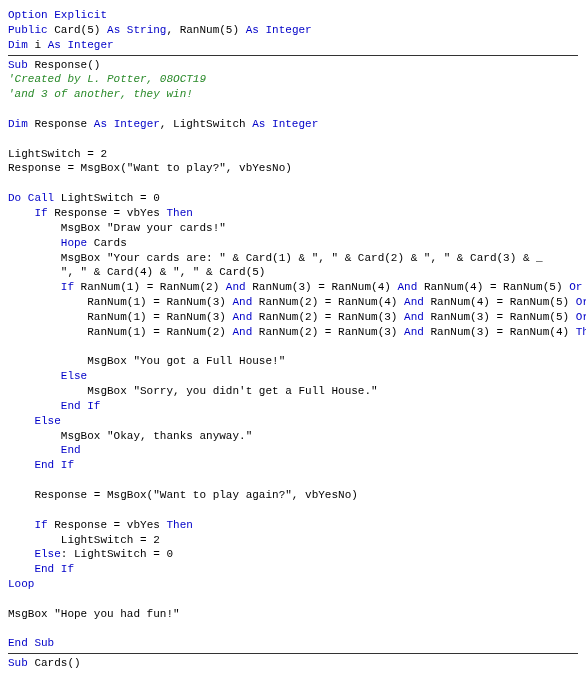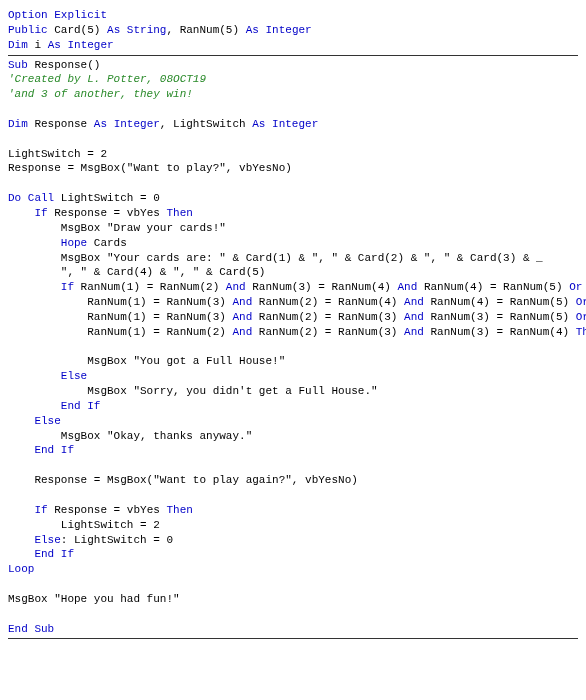--- a/index.html
+++ b/index.html
@@ -51,28 +51,30 @@
     <div class="line"><span class="txt">            RanNum(1) = RanNum(3) </span><span class="kw">And</span><span class="txt"> RanNum(2) = RanNum(4) </span><span class="kw">And</span><span class="txt"> RanNum(4) = RanNum(5) </span><span class="kw">Or</span></div>
     <div class="line"><span class="txt">            RanNum(1) = RanNum(3) </span><span class="kw">And</span><span class="txt"> RanNum(2) = RanNum(3) </span><span class="kw">And</span><span class="txt"> RanNum(3) = RanNum(5) </span><span class="kw">Or</span></div>
     <div class="line"><span class="txt">            RanNum(1) = RanNum(2) </span><span class="kw">And</span><span class="txt"> RanNum(2) = RanNum(3) </span><span class="kw">And</span><span class="txt"> RanNum(3) = RanNum(4) </span><span class="kw">Then</span></div>
     <div class="line"><span class="txt"> </span></div>
     <div class="line"><span class="txt">            MsgBox "You got a Full House!"</span></div>
     <div class="line"><span class="txt">        </span><span class="kw">Else</span></div>
     <div class="line"><span class="txt">            MsgBox "Sorry, you didn't get a Full House."</span></div>
     <div class="line"><span class="txt">        </span><span class="kw">End If</span></div>
     <div class="line"><span class="txt">    </span><span class="kw">Else</span></div>
     <div class="line"><span class="txt">        MsgBox "Okay, thanks anyway."</span></div>
+    <div class="line"><span class="txt">        </span><span class="kw">End</span></div>
     <div class="line"><span class="txt">    </span><span class="kw">End If</span></div>
     <div class="line"><span class="txt"> </span></div>
     <div class="line"><span class="txt">    Response = MsgBox("Want to play again?", vbYesNo)</span></div>
     <div class="line"><span class="txt"> </span></div>
     <div class="line"><span class="txt">    </span><span class="kw">If</span><span class="txt"> Response = vbYes </span><span class="kw">Then</span></div>
     <div class="line"><span class="txt">        LightSwitch = 2</span></div>
     <div class="line"><span class="txt">    </span><span class="kw">Else</span><span class="txt">: LightSwitch = 0</span></div>
     <div class="line"><span class="txt">    </span><span class="kw">End If</span></div>
     <div class="line"><span class="kw">Loop</span></div>
     <div class="line"><span class="txt"> </span></div>
     <div class="line"><span class="txt">MsgBox "Hope you had fun!"</span></div>
     <div class="line"><span class="txt"> </span></div>
     <div class="line"><span class="kw">End Sub</span></div>
     <hr class="sep">
+    <div class="line"><span class="kw">Sub</span><span class="txt"> Cards()</span></div>
     <div class="line"><span class="txt"> </span></div>
   </div>
 
 </body></html>

